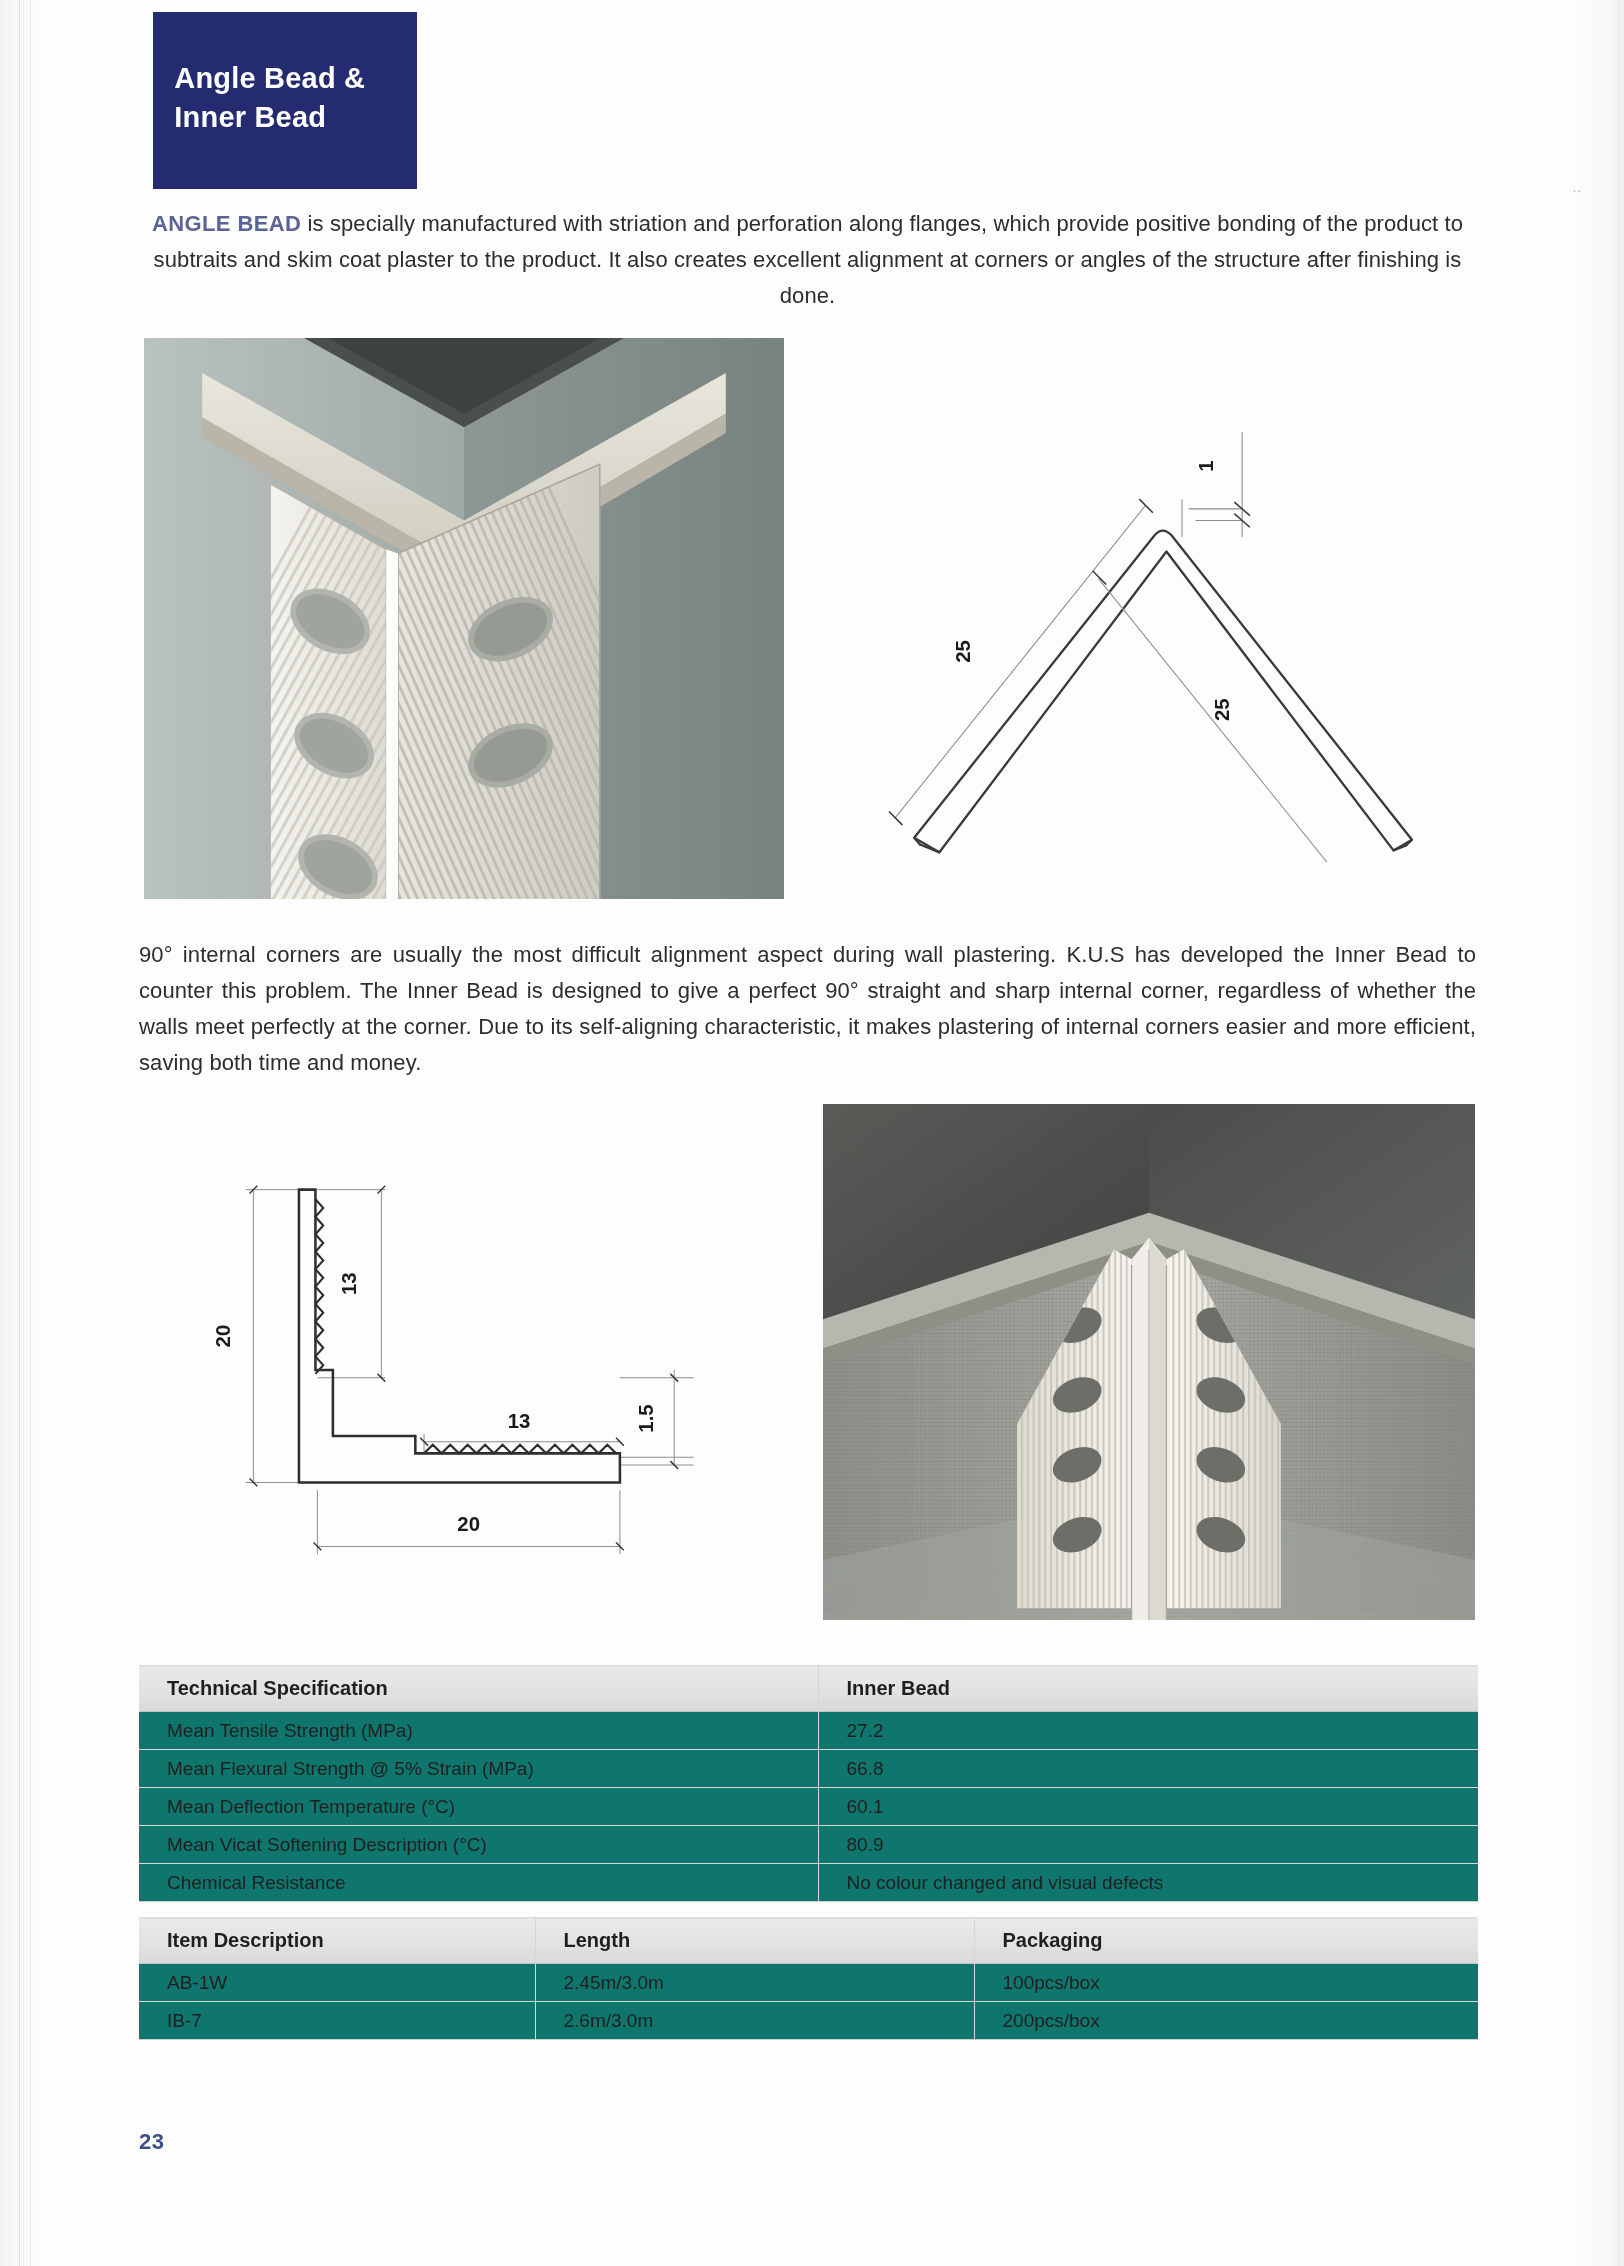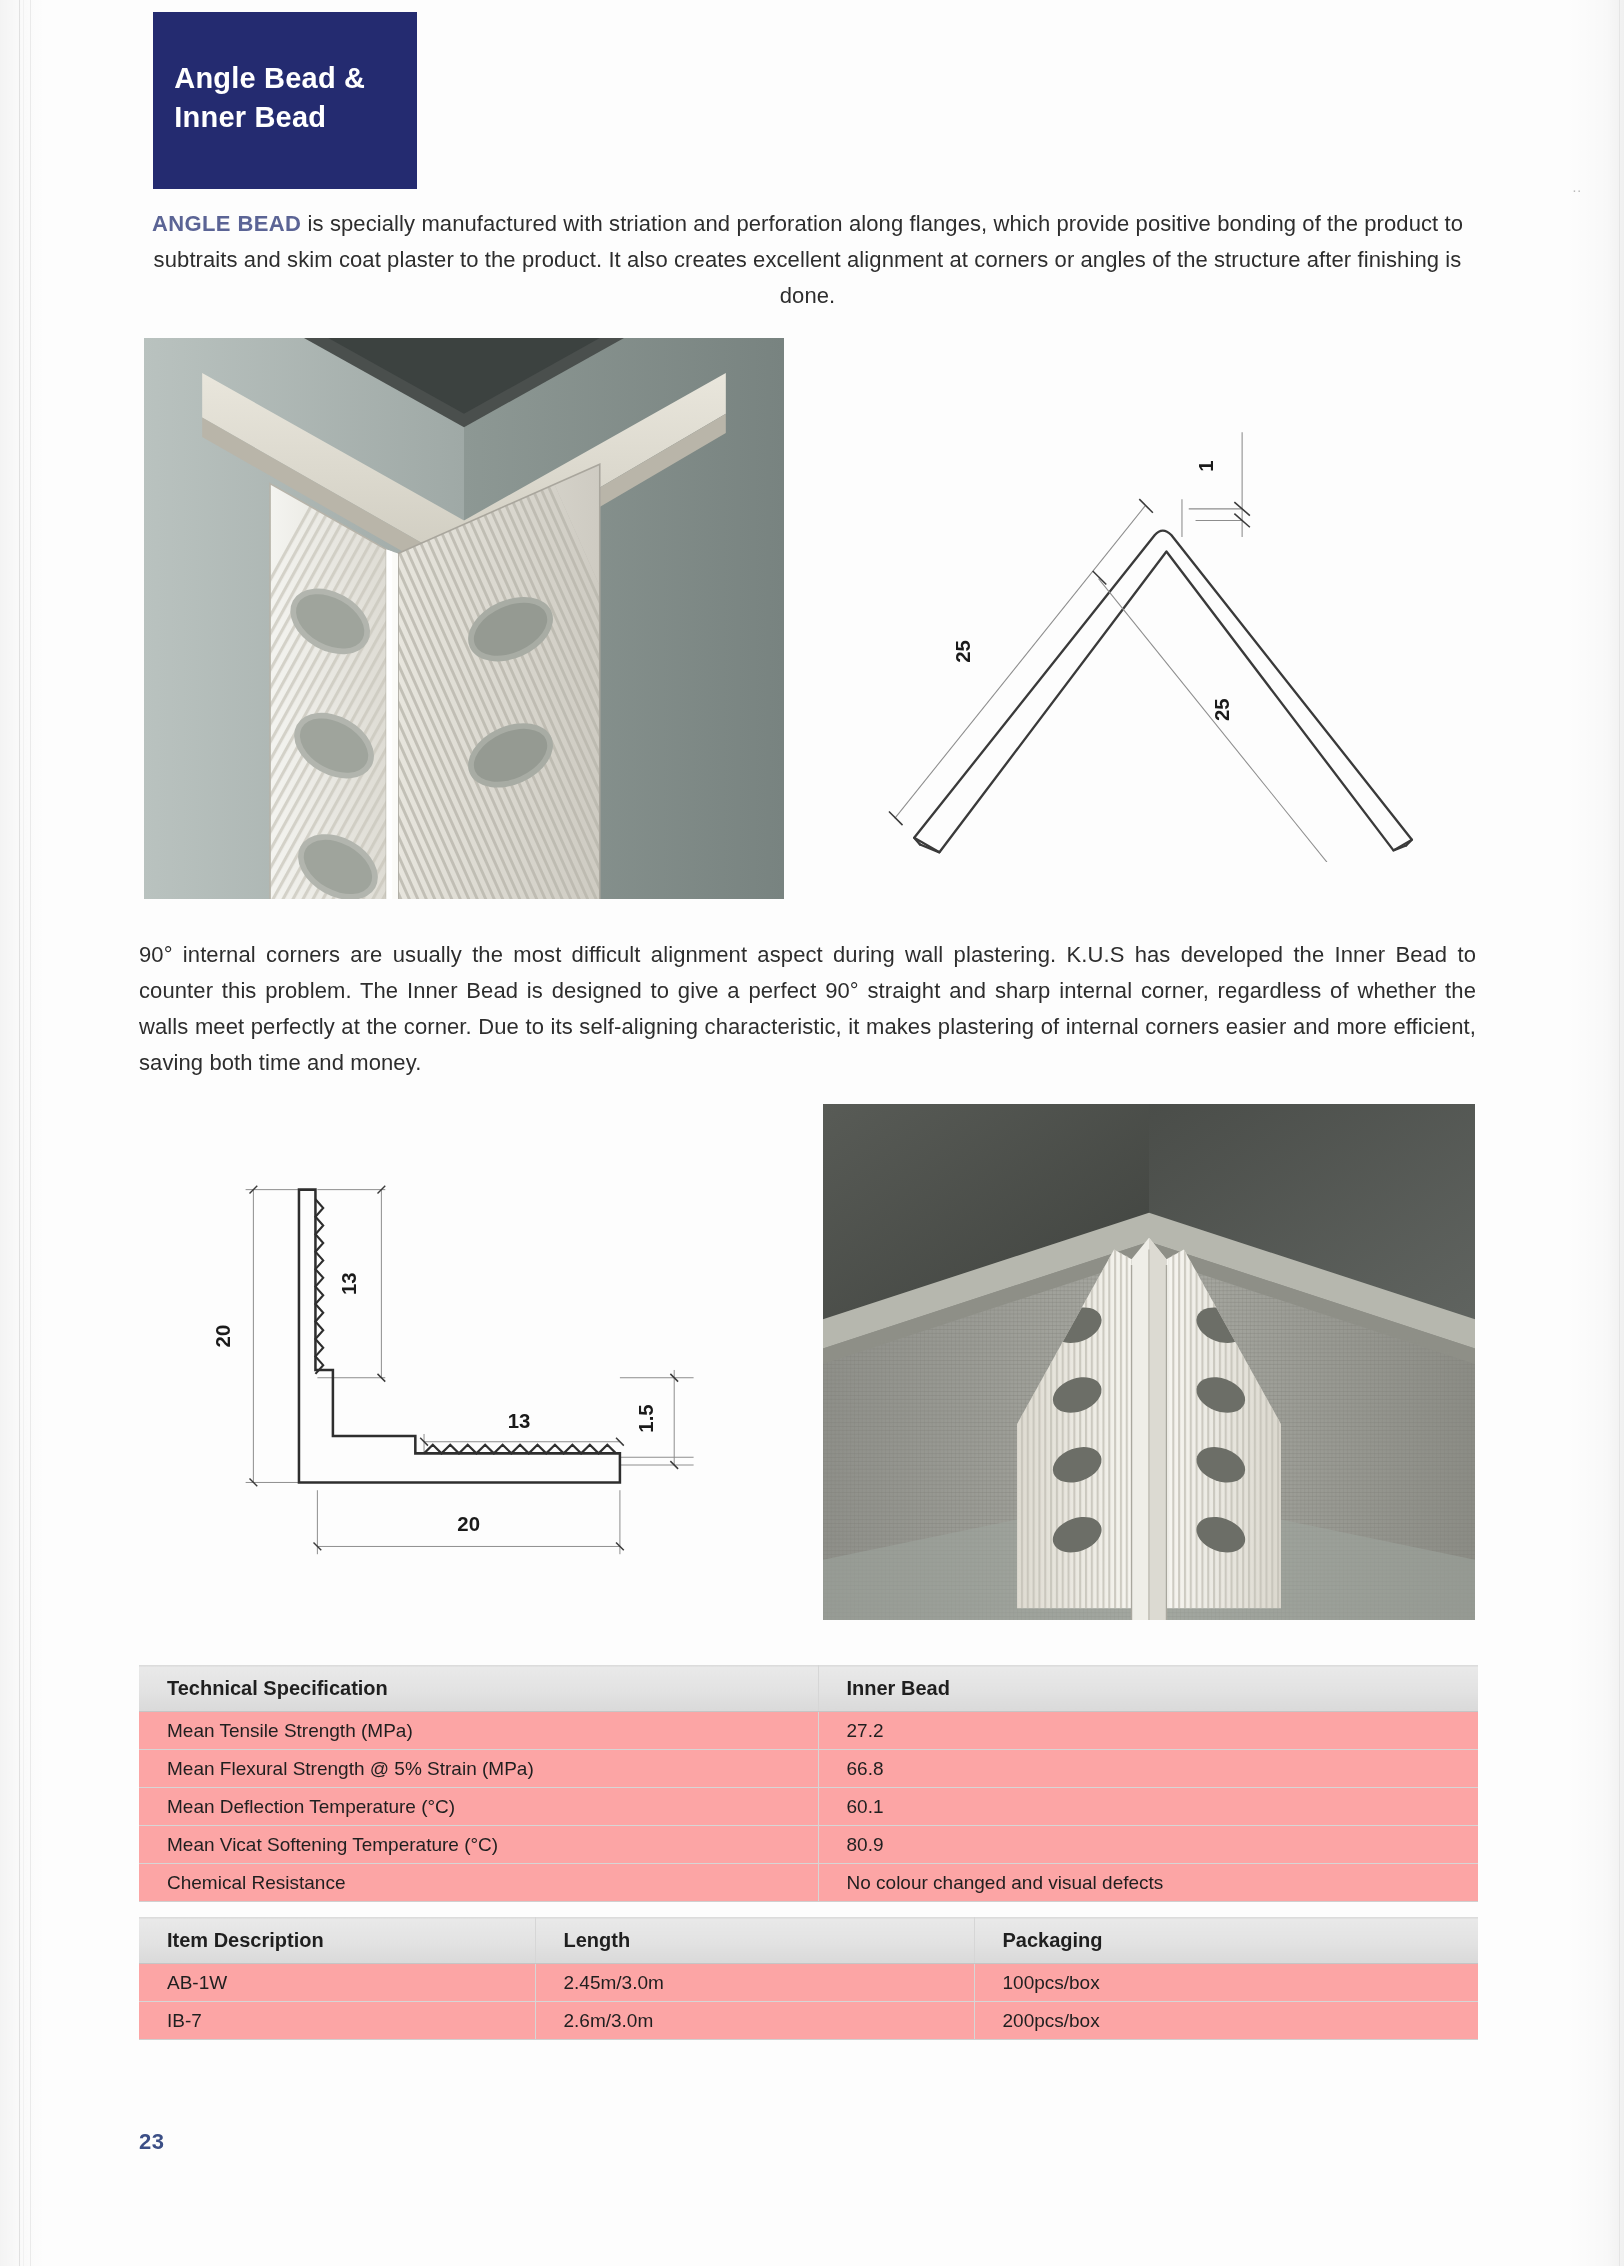--- a/index.html
+++ b/index.html
@@ -162,21 +162,21 @@
   }
   .tbl th:last-child, .tbl td:last-child { border-right: none; }
   .tbl thead th {
     background: linear-gradient(to bottom, #e9e9e9 0%, #e2e2e2 55%, #d9d9d9 100%);
     font-weight: bold;
     font-size: 20px;
     height: 45px;
     border-bottom: 1px solid #c5c5c5;
     border-top: 1px solid #dcdcdc;
   }
-  .tbl tbody td { height: 37px; background:#fca5a5; }
+  .tbl tbody td { height: 37px; background:#0f766e; }
   .tbl tbody tr:last-child td { border-bottom: 1px solid #d0d0d0; }
   .tbl.spec col.c1 { width: 679px; }
   .tbl.items col.ci1 { width: 396px; }
   .tbl.items col.ci2 { width: 439px; }
 
   
   .pageno {
     position: absolute;
     left: 139px;
     top: 2129px;
@@ -507,21 +507,21 @@
       </tr>
       <tr>
         <td>Mean Flexural Strength @ 5% Strain (MPa)</td>
         <td>66.8</td>
       </tr>
       <tr>
         <td>Mean Deflection Temperature (°C)</td>
         <td>60.1</td>
       </tr>
       <tr>
-        <td>Mean Vicat Softening Temperature (°C)</td>
+        <td>Mean Vicat Softening Description (°C)</td>
         <td>80.9</td>
       </tr>
       <tr>
         <td>Chemical Resistance</td>
         <td>No colour changed and visual defects</td>
       </tr>
     </tbody>
   </table>
 
   <table class="tbl items">

